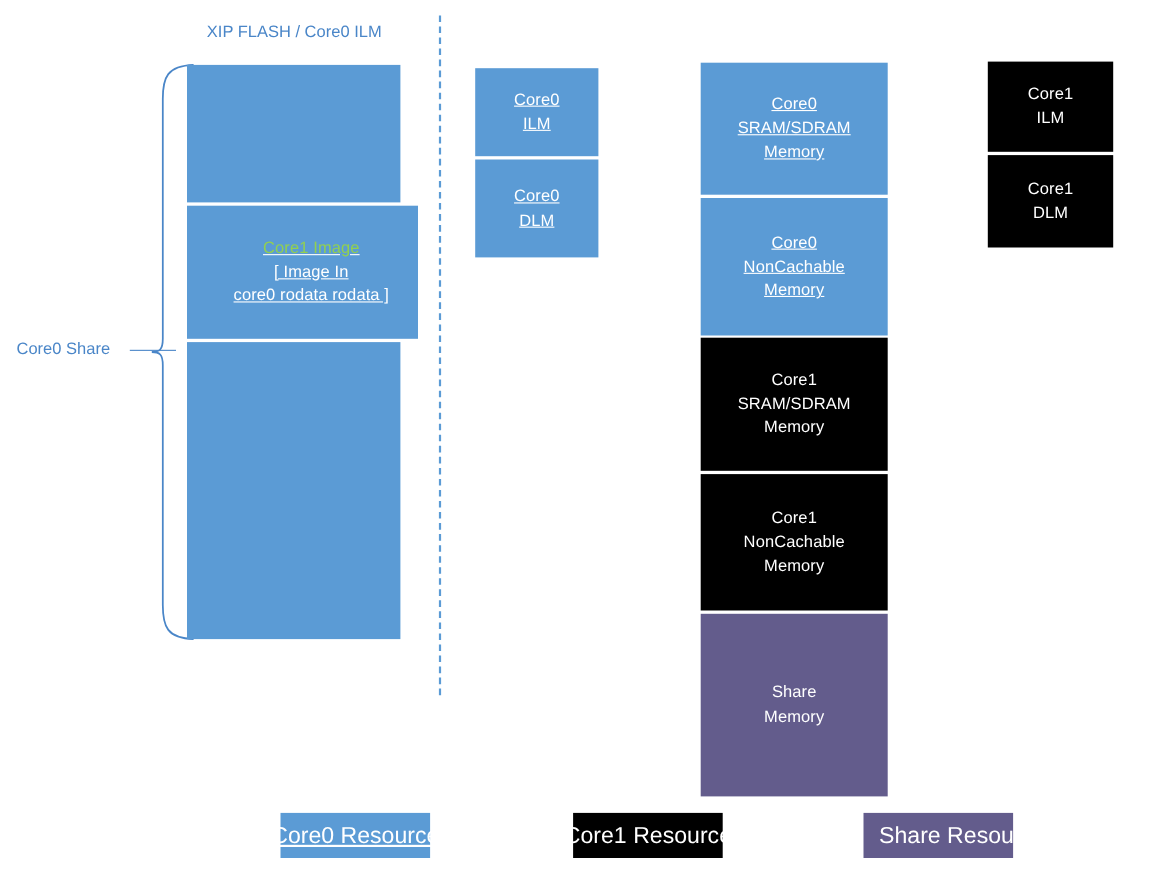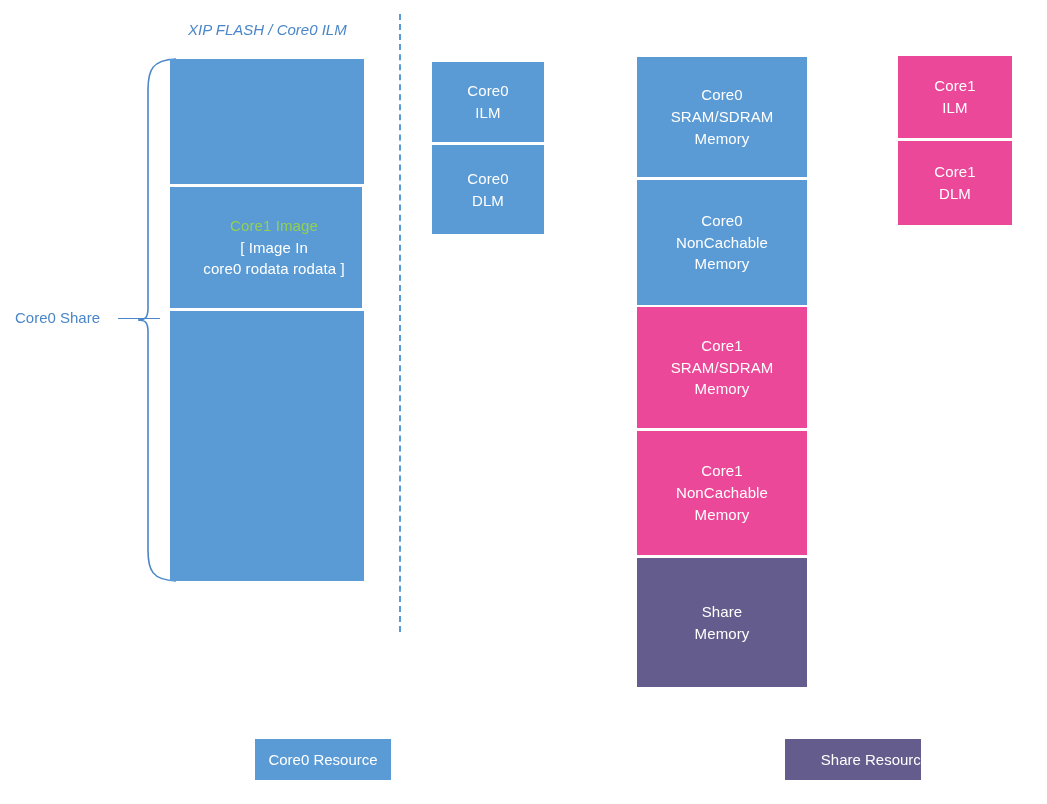--- a/index.html
+++ b/index.html
@@ -23,36 +23,35 @@
     display: flex;
     flex-direction: column;
     align-items: center;
     justify-content: center;
     text-align: center;
     color: #ffffff;
     font-size: 15px;
     line-height: 1.45;
     letter-spacing: 0.1px;
   }
-  .blue  { background: #5b9bd5; }
-  .green { background: #ec4899; }
+  .blue  { background: #5b9bd5; text-decoration: underline; }
+  .green { background: #000000; }
   .purple{ background: #635c8c; }
 
   .label-blue {
     position: absolute;
     color: #4a86c8;
     font-size: 15px;
     white-space: nowrap;
   }
   .title-top {
     position: absolute;
     color: #4a86c8;
     font-size: 15px;
     white-space: nowrap;
-    font-style: italic;
   }
   .core1-img-title {
     color: #92d050;
     font-size: 15px;
     display: block;
   }
   .sub-line { display: block; }
 
   
   .brace {
@@ -67,21 +66,21 @@
     position: absolute;
     border-top: 1.5px solid #4a86c8;
   }
   .legend-box {
     position: absolute;
     box-sizing: border-box;
     display: flex;
     align-items: center;
     justify-content: center;
     color: #ffffff;
-    font-size: 15px;
+    font-size: 21px;
     white-space: nowrap;
   }
 </style>
 </head>
 <body>
 
 <div id="canvas">
 
   <div class="title-top" style="left:188px; top:21px;">XIP FLASH / Core0 ILM</div>
 
@@ -89,21 +88,21 @@
     <path d="M 40 3 C 16 4 12 14 12 34 L 12 252 C 12 262 9 264 2 264
              C 9 264 12 266 12 276 L 12 494 C 12 514 16 524 40 525" fill="none" stroke="#4a86c8" stroke-width="1.6"></path>
   </svg>
 
   <div class="leader" style="left:118px; top:318px; width:42px;"></div>
 
   <div class="label-blue" style="left:15px; top:309px;">Core0 Share</div>
 
   <div class="blk blue" style="left:170px; top:59px; width:194px; height:125px;"></div>
 
-  <div class="blk blue" style="left:170px; top:187px; width:192px; height:121px;padding-left:16px;">
+  <div class="blk blue" style="left:170px; top:187px; width:210px; height:121px;padding-left:16px;">
     <span class="core1-img-title">Core1 Image</span>
     <span class="sub-line">[ Image In</span>
     <span class="sub-line">core0 rodata rodata ]</span>
   </div>
 
   <div class="blk blue" style="left:170px; top:311px; width:194px; height:270px;"></div>
 
   <div class="dashed-line" style="left:399px; top:14px; height:618px;"></div>
 
   <div class="blk blue" style="left:432px; top:62px; width:112px; height:80px;">
@@ -132,34 +131,37 @@
     <span>SRAM/SDRAM</span>
     <span>Memory</span>
   </div>
 
   <div class="blk green" style="left:637px; top:431px; width:170px; height:124px;">
     <span>Core1</span>
     <span>NonCachable</span>
     <span>Memory</span>
   </div>
 
-  <div class="blk purple" style="left:637px; top:558px; width:170px; height:129px;">
+  <div class="blk purple" style="left:637px; top:558px; width:170px; height:166px;">
     <span>Share</span>
     <span>Memory</span>
   </div>
 
   <div class="blk green" style="left:898px; top:56px; width:114px; height:82px;">
     <span>Core1</span>
     <span>ILM</span>
   </div>
   <div class="blk green" style="left:898px; top:141px; width:114px; height:84px;">
     <span>Core1</span>
     <span>DLM</span>
   </div>
 
   <div class="legend-box blue" style="left:255px; top:739px; width:136px; height:41px;">
     <span>Core0 Resource</span>
   </div>
+  <div class="legend-box green" style="left:521px; top:739px; width:136px; height:41px;">
+    <span>Core1 Resource</span>
+  </div>
   <div class="legend-box purple" style="left:785px; top:739px; width:136px; height:41px;padding-left:44px;">
     <span>Share Resource</span>
   </div>
 
 </div>
 
 </body></html>

